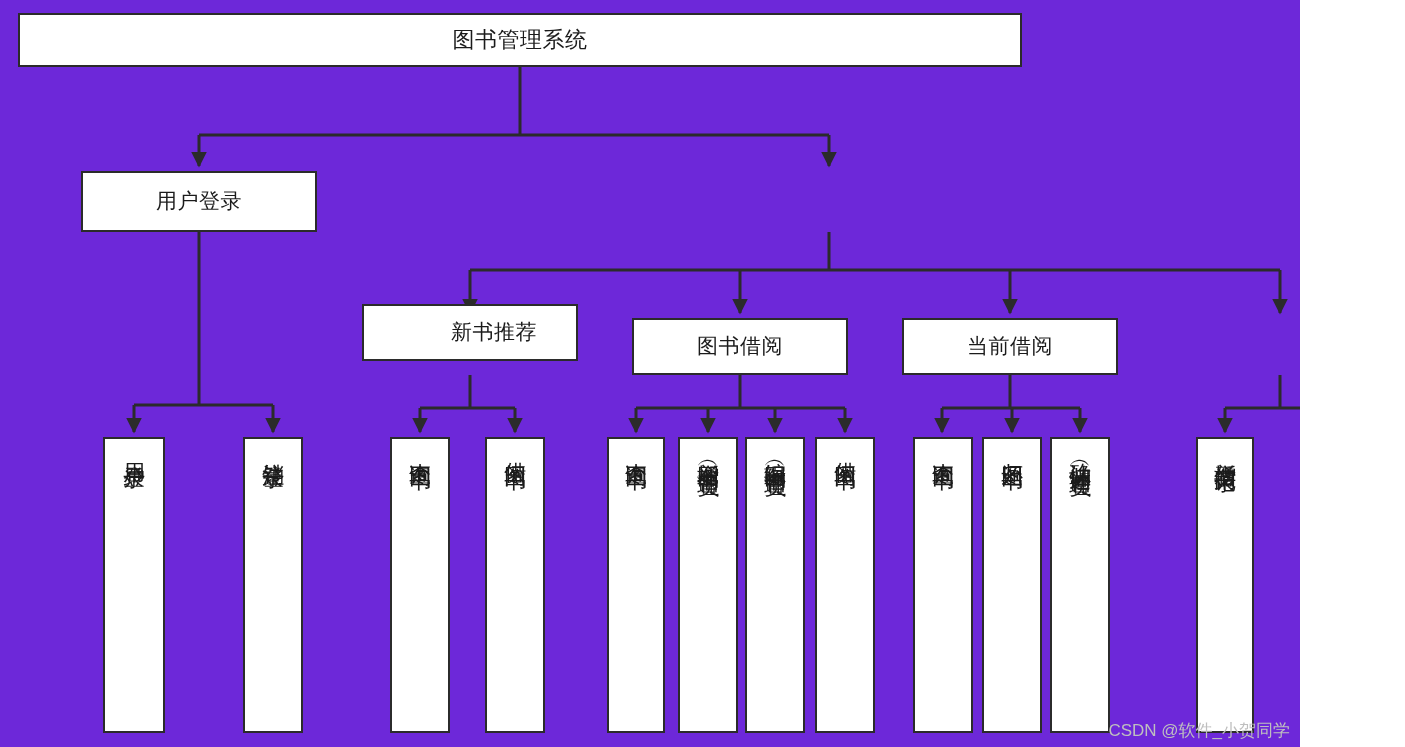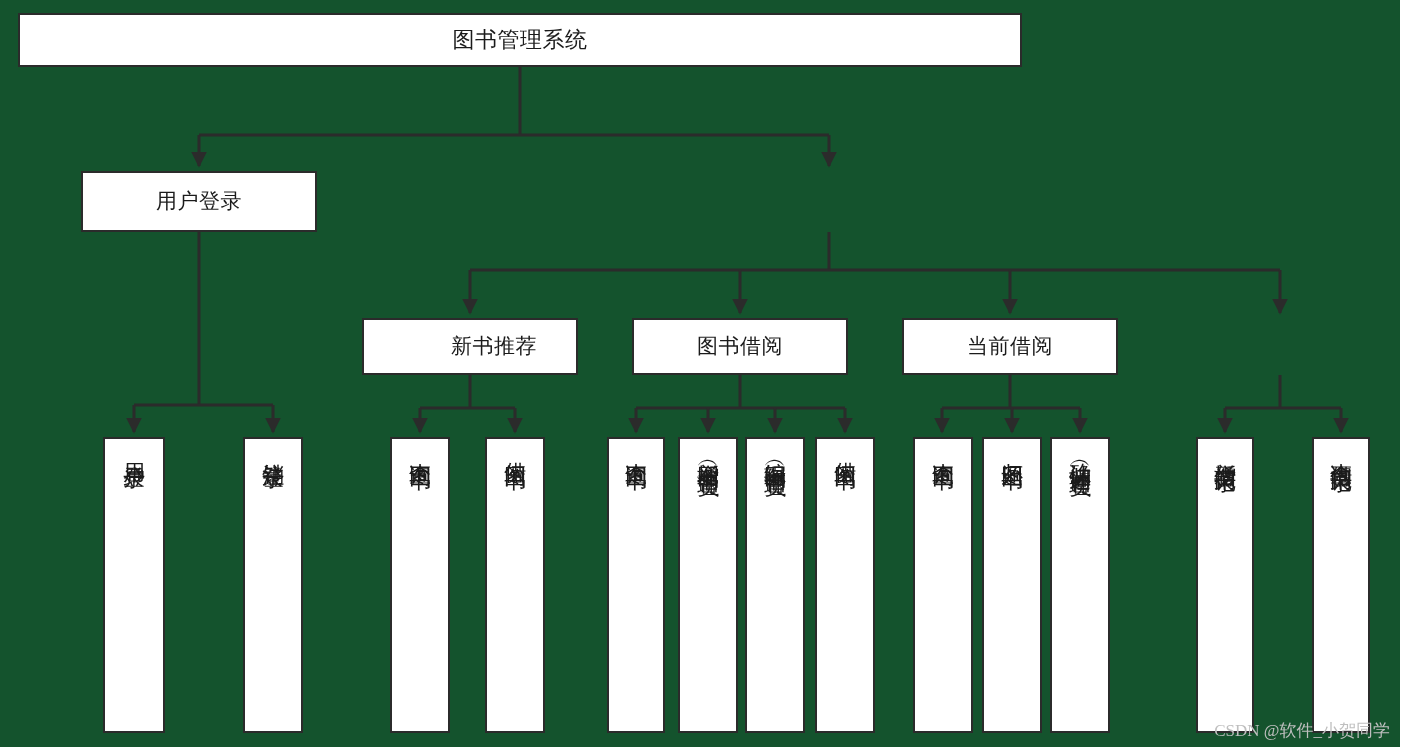--- a/index.html
+++ b/index.html
@@ -3,23 +3,23 @@
 <meta charset="utf-8">
 <title>图书管理系统 功能结构图</title>
 <style>
   html, body {
     margin: 0;
     padding: 0;
     background: #ffffff;
   }
   #canvas {
     position: relative;
-    width: 1400px;
+    width: 1300px;
     height: 747px;
-    background: #14532d;
+    background: #6d28d9;
     font-family: "DejaVu Sans", "Liberation Sans", sans-serif;
     overflow: hidden;
   }
   #edge-layer {
     position: absolute;
     left: 0;
     top: 0;
     width: 1405px;
     height: 747px;
     pointer-events: none;
@@ -66,21 +66,21 @@
   }
   .node.v.tall .label {
     max-height: 288px;
   }
   #watermark {
     position: absolute;
     right: 10px;
     bottom: 5px;
     font-size: 17px;
     color: #bfbfbf;
-    font-family: Liberation Serif, serif;
+    font-family: Liberation Sans, sans-serif;
     white-space: nowrap;
     z-index: 5;
     pointer-events: none;
     margin-top: 44px;
   }
 </style>
 </head>
 <body>
 
 <div id="canvas">
@@ -136,21 +136,21 @@
   </svg>
 
   <div class="node h root" id="n-root" style="left: 18px; top: 13px; width: 1004px; height: 54px;">
     <span class="label">图书管理系统</span>
   </div>
 
   <div class="node h" id="n-l1-0" style="left: 81px; top: 171px; width: 236px; height: 61px;">
     <span class="label">用户登录</span>
   </div>
 
-  <div class="node h" id="n-l2-0" style="left: 362px; top: 318px; width: 216px; height: 57px; padding-left: 48px;">
+  <div class="node h" id="n-l2-0" style="left: 362px; top: 304px; width: 216px; height: 57px; padding-left: 48px;">
     <span class="label">新书推荐</span>
   </div>
   <div class="node h" id="n-l2-1" style="left: 632px; top: 318px; width: 216px; height: 57px;">
     <span class="label">图书借阅</span>
   </div>
   <div class="node h" id="n-l2-2" style="left: 902px; top: 318px; width: 216px; height: 57px;">
     <span class="label">当前借阅</span>
   </div>
 
   <div class="node v" id="n-lf-0" style="left: 103px; top: 437px; width: 62px; height: 296px;">

